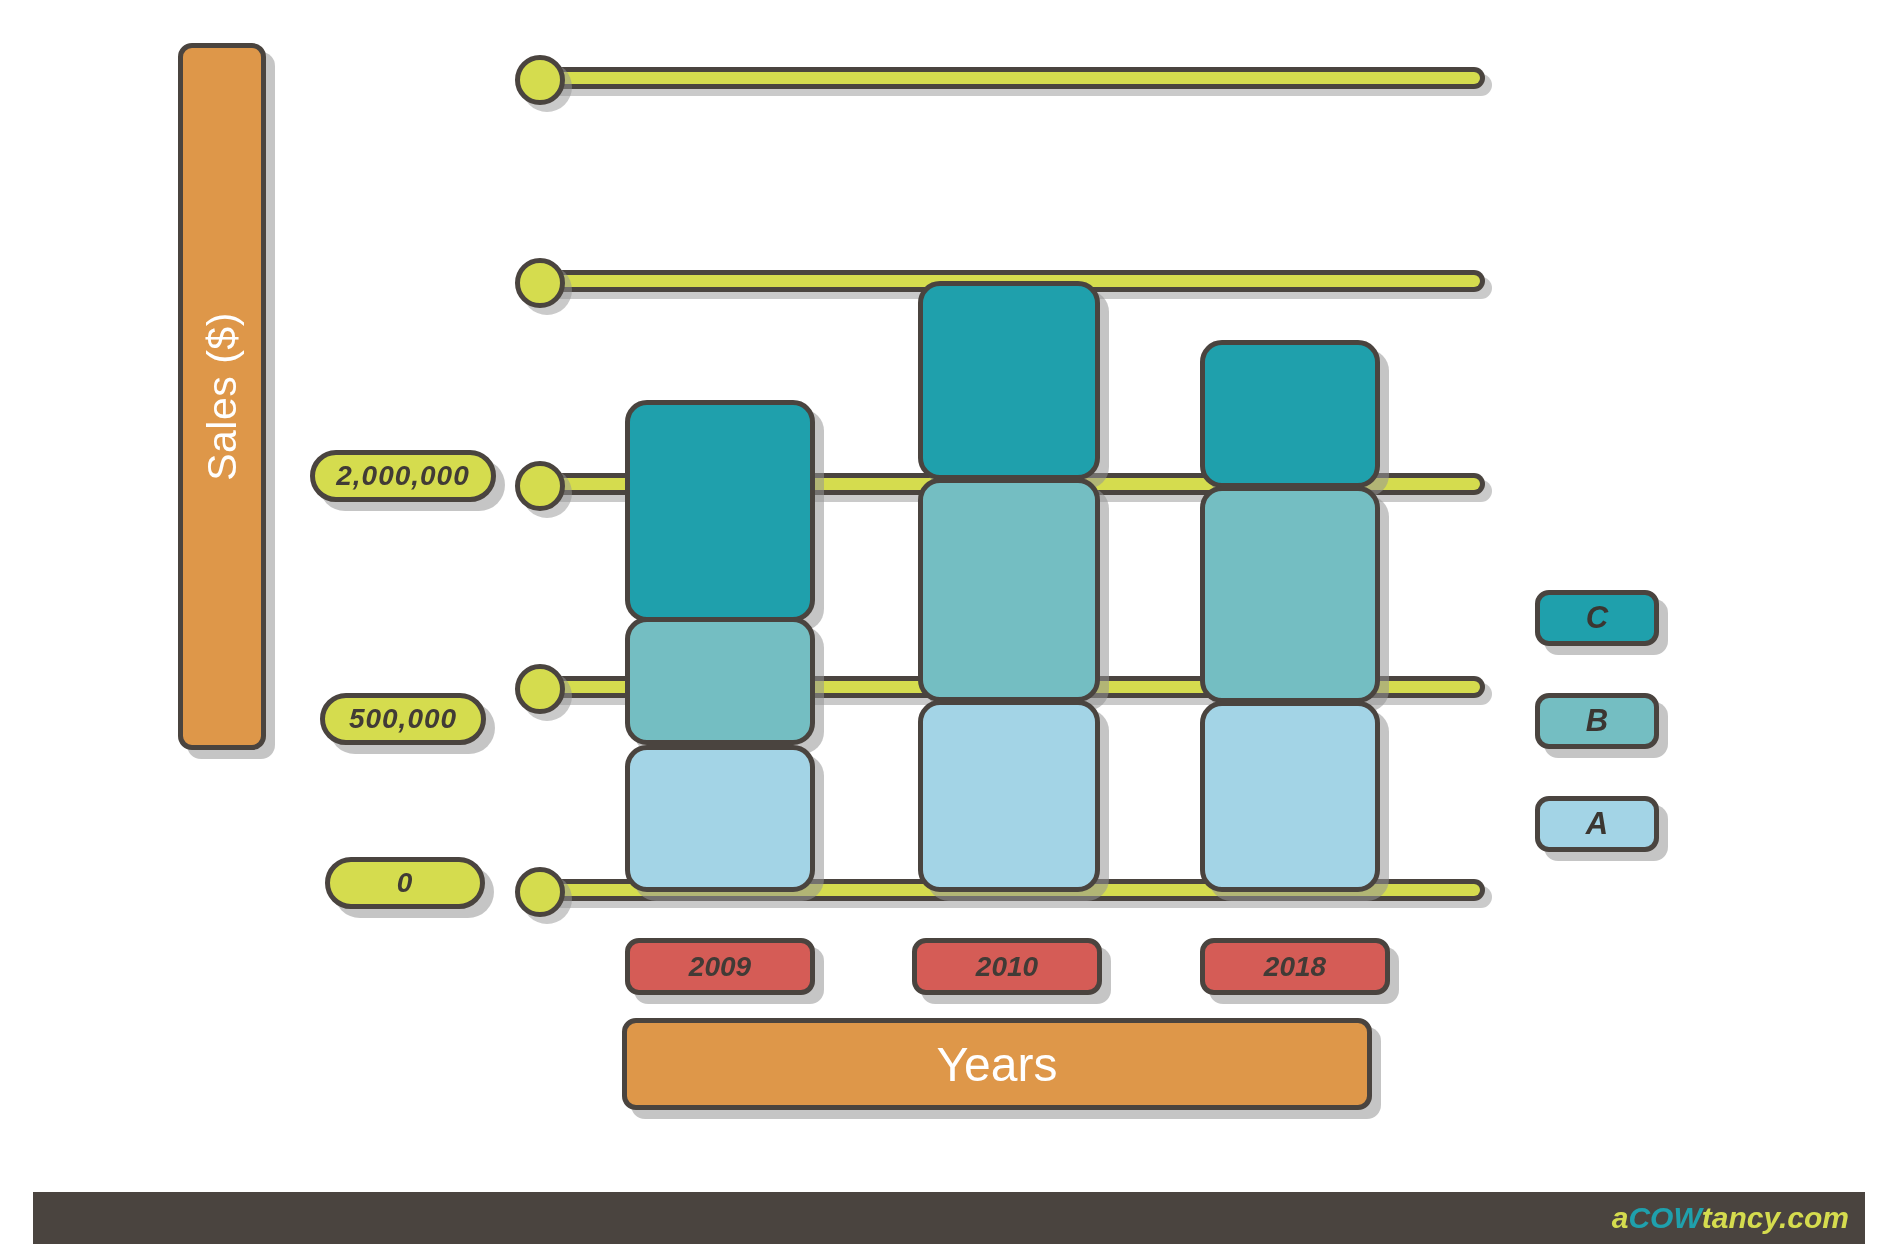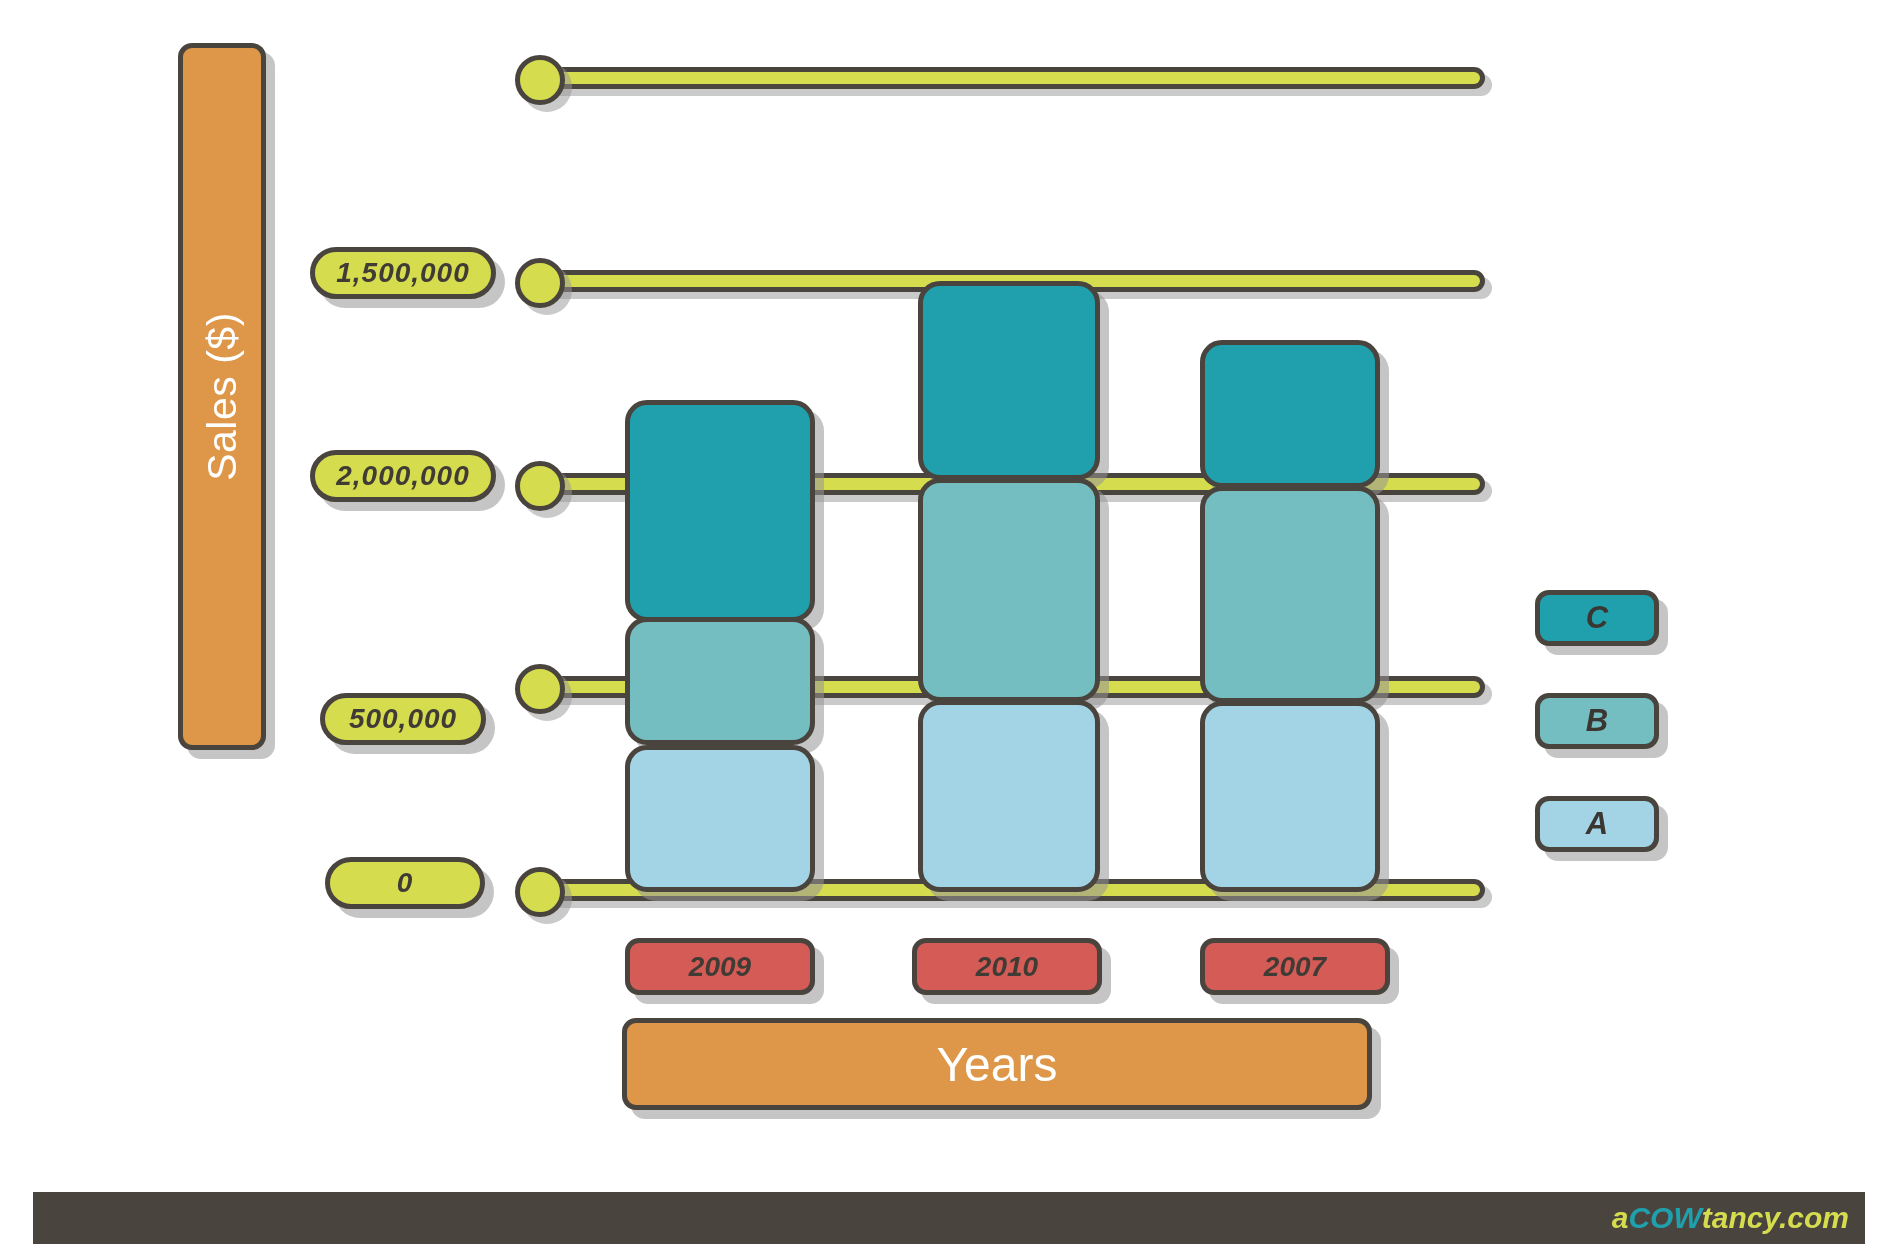--- a/index.html
+++ b/index.html
@@ -193,23 +193,20 @@
 </style>
 </head>
 <body>
 
 <div id="stage">
 
   <div id="y-axis-title" class="outline dropshadow">
     <span class="vtext">Sales ($)</span>
   </div>
 
-  <div class="ytick-pill outline dropshadow" style="left:310px; top:247px; width:186px;">
-    <span>1,500,000</span>
-  </div>
   <div class="ytick-pill outline dropshadow" style="left:310px; top:450px; width:186px;">
     <span>2,000,000</span>
   </div>
   <div class="ytick-pill outline dropshadow" style="left:320px; top:653px; width:166px;margin-top:40px;">
     <span>500,000</span>
   </div>
   <div class="ytick-pill outline dropshadow" style="left:325px; top:857px; width:160px;">
     <span>0</span>
   </div>
 
@@ -246,21 +243,21 @@
   <div class="bar-seg" style="left:1200px; top:486px; width:180px; height:217px; background:#74bec2;"></div>
   <div class="bar-seg" style="left:1200px; top:701px; width:180px; height:191px; background:#a3d4e6;"></div>
 
   <div class="year-pill" style="left:625px; top:938px; width:190px;">
     <span>2009</span>
   </div>
   <div class="year-pill" style="left:912px; top:938px; width:190px;">
     <span>2010</span>
   </div>
   <div class="year-pill" style="left:1200px; top:938px; width:190px;">
-    <span>2007</span>
+    <span>2018</span>
   </div>
 
   <div id="x-axis-title" class="outline dropshadow">
     <span>Years</span>
   </div>
 
   <div id="legend">
     <div class="legend-item" style="background:#1fa0ac;">
       <span>C</span>
     </div>

